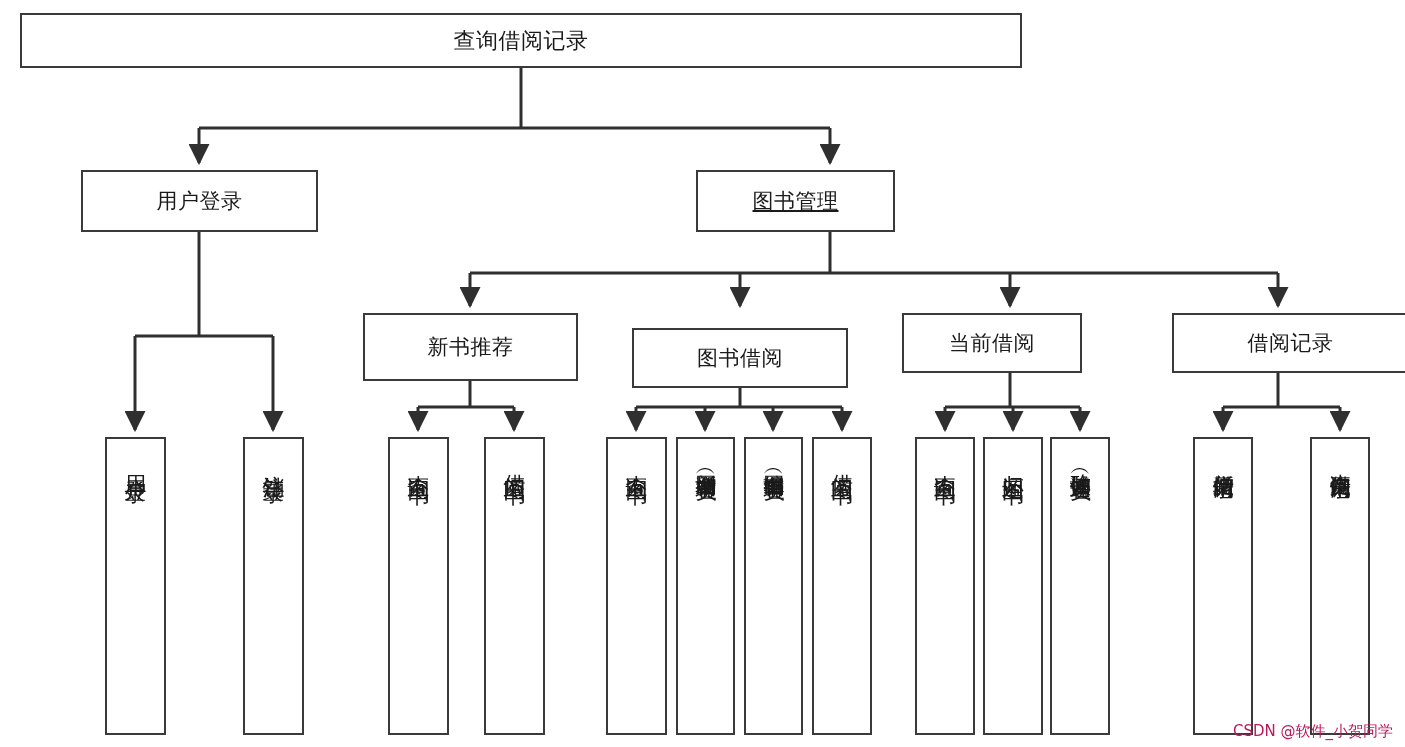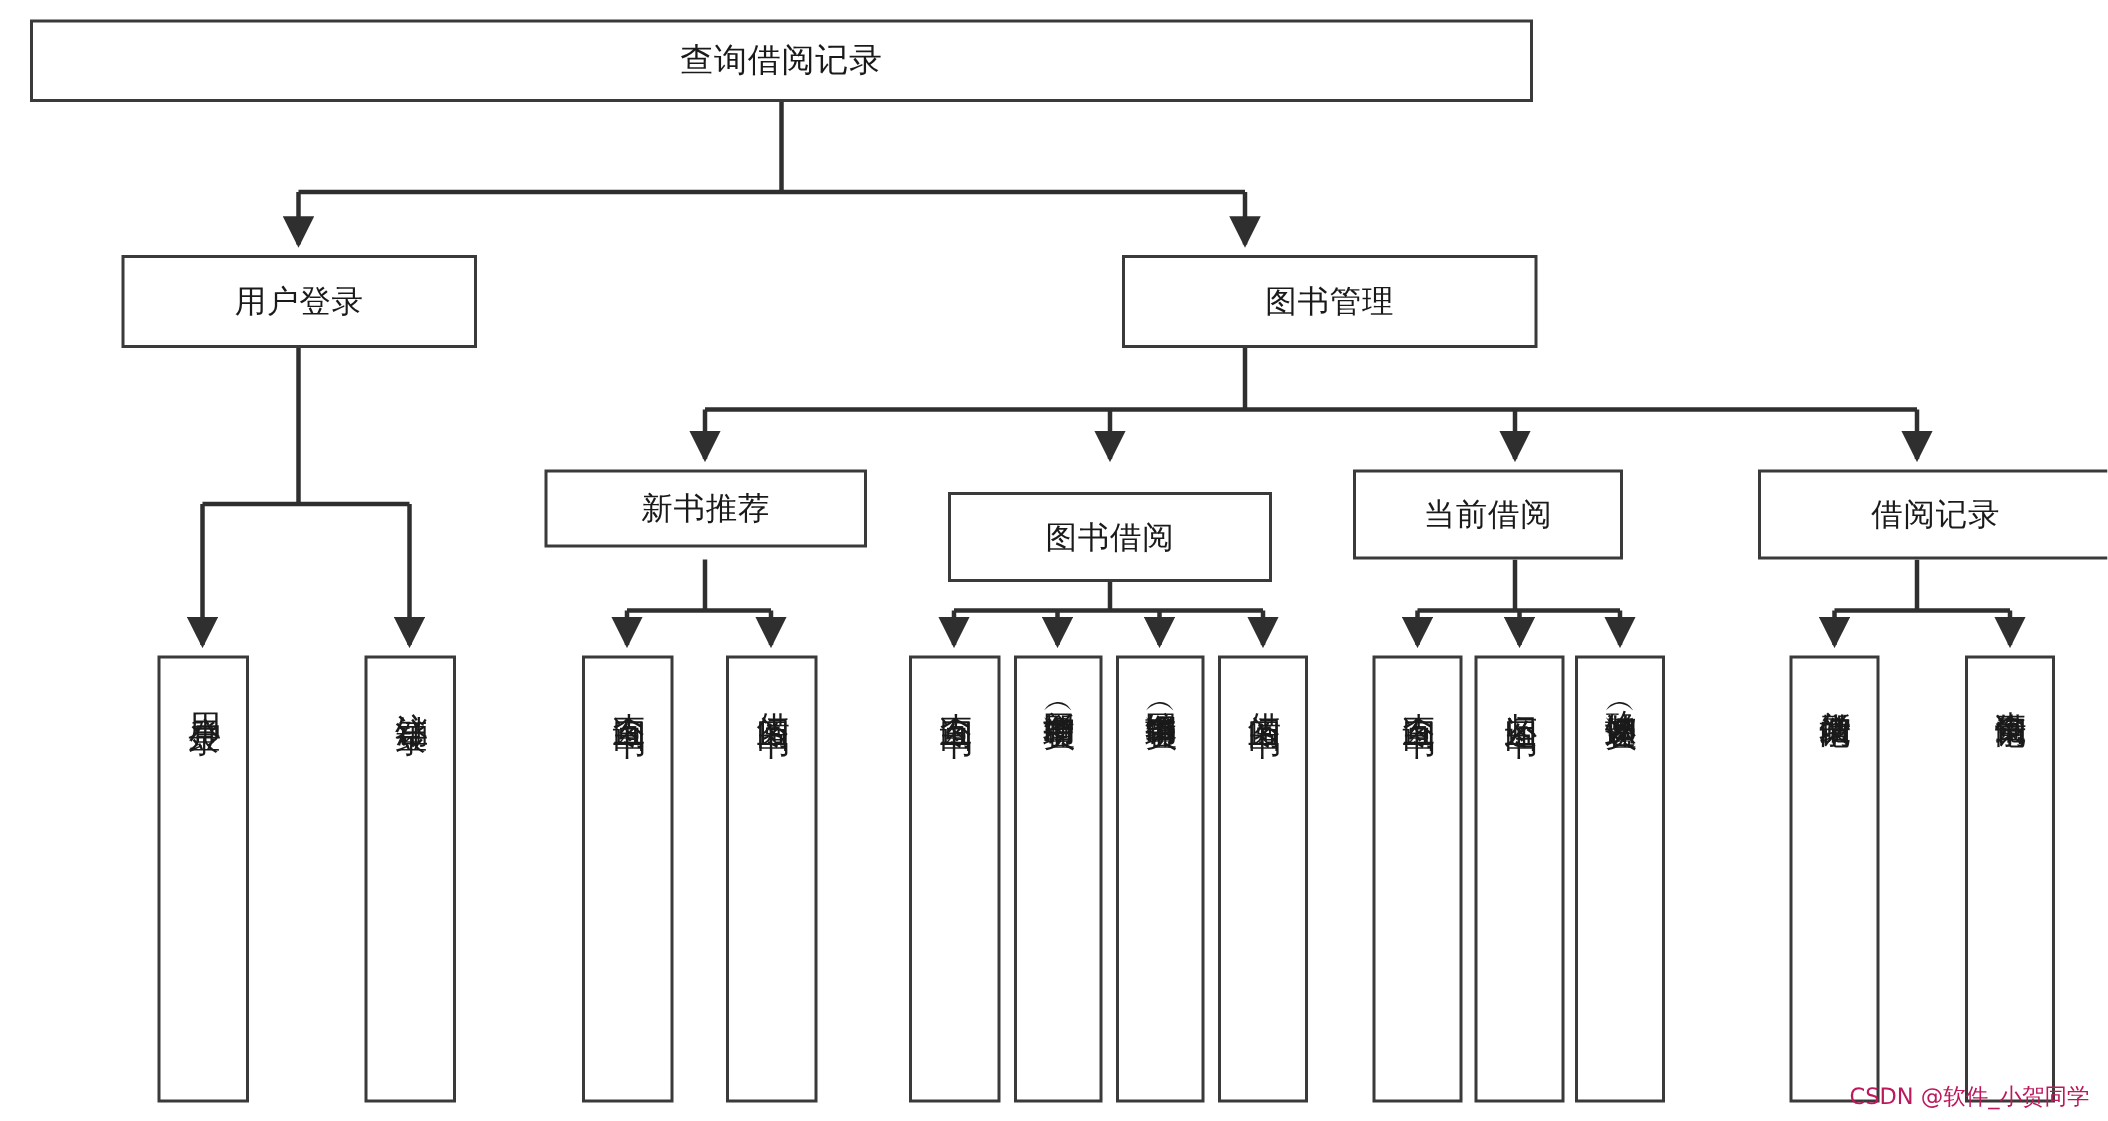--- a/index.html
+++ b/index.html
@@ -132,25 +132,25 @@
   </svg>
 
   <div class="node horizontal" id="root-node" style="left:20px; top:13px; width:1002px; height:55px;">
     <span class="label">查询借阅记录</span>
   </div>
 
   <div class="node horizontal" style="left:81px; top:170px; width:237px; height:62px;">
     <span class="label">用户登录</span>
   </div>
 
-  <div class="node horizontal" style="left:748px; top:170px; width:277px; height:62px;">
+  <div class="node horizontal" style="left:696px; top:170px; width:199px; height:62px;text-decoration:underline;">
     <span class="label">图书管理</span>
   </div>
 
-  <div class="node horizontal" style="left:363px; top:313px; width:215px; height:52px;">
+  <div class="node horizontal" style="left:363px; top:313px; width:215px; height:68px;">
     <span class="label">新书推荐</span>
   </div>
 
   <div class="node horizontal" style="left:632px; top:313px; width:216px; height:60px;margin-top:15px;">
     <span class="label">图书借阅</span>
   </div>
 
   <div class="node horizontal" style="left:902px; top:313px; width:180px; height:60px;">
     <span class="label">当前借阅</span>
   </div>

